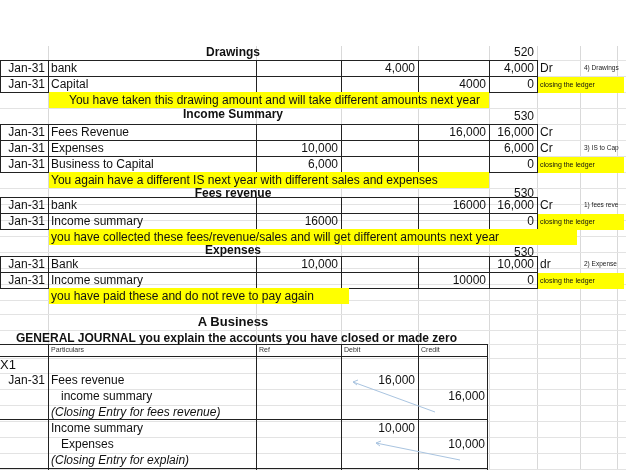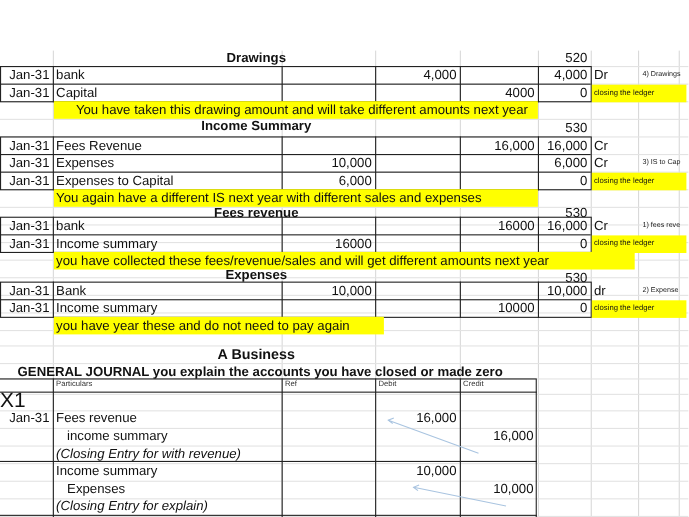--- a/index.html
+++ b/index.html
@@ -113,21 +113,21 @@
   <div class="cell l" style="left:537px;top:78px;width:40px">Cr</div>
 
   <div class="cell r" style="left:0;top:94px;width:48px">Jan-31</div>
   <div class="cell l" style="left:48px;top:94px;width:208px">Expenses</div>
   <div class="cell r" style="left:256px;top:94px;width:85px">10,000</div>
   <div class="cell r" style="left:489px;top:94px;width:48px">6,000</div>
   <div class="cell l" style="left:537px;top:94px;width:40px">Cr</div>
   <div class="cell tiny" style="left:584px;top:94px;width:42px">3) IS to Cap</div>
 
   <div class="cell r" style="left:0;top:110px;width:48px">Jan-31</div>
-  <div class="cell l" style="left:48px;top:110px;width:208px">Expenses to Capital</div>
+  <div class="cell l" style="left:48px;top:110px;width:208px">Business to Capital</div>
   <div class="cell r" style="left:256px;top:110px;width:85px">6,000</div>
   <div class="cell r" style="left:489px;top:110px;width:48px">0</div>
   <div class="cell yellow small" style="left:538px;top:111px;width:86px;padding-left:2px">closing the ledger</div>
 
   <div class="cell yellow" style="left:49px;top:126px;width:440px;padding-left:2px">You again have a different IS next year with different sales and expenses</div>
 
   <div class="cell b c" style="left:48px;top:139px;width:370px">Fees revenue</div>
   <div class="cell r" style="left:489px;top:139px;width:48px">530</div>
 
   <div class="box" style="left:0;top:151px;width:538px;height:33px"></div>
@@ -170,47 +170,47 @@
   <div class="cell r" style="left:489px;top:210px;width:48px">10,000</div>
   <div class="cell l" style="left:537px;top:210px;width:40px">dr</div>
   <div class="cell tiny" style="left:584px;top:210px;width:42px;overflow:hidden">2) Expense</div>
 
   <div class="cell r" style="left:0;top:226px;width:48px">Jan-31</div>
   <div class="cell l" style="left:48px;top:226px;width:208px">Income summary</div>
   <div class="cell r" style="left:418px;top:226px;width:71px">10000</div>
   <div class="cell r" style="left:489px;top:226px;width:48px">0</div>
   <div class="cell yellow small" style="left:538px;top:227px;width:86px;padding-left:2px">closing the ledger</div>
 
-  <div class="cell yellow" style="left:49px;top:242px;width:300px;padding-left:2px">you have year these and do not need to pay again</div>
+  <div class="cell yellow" style="left:49px;top:242px;width:300px;padding-left:2px">you have paid these and do not reve to pay again</div>
 
   <div class="cell b" style="left:16px;top:284px;width:470px">GENERAL JOURNAL you explain the accounts you have closed or made zero</div>
   <div class="cell b c" style="left:48px;top:268px;width:370px;font-size:13px">A Business</div>
 
   <div class="box" style="left:-2px;top:298px;width:490px;height:175px"></div>
   <div class="hl" style="left:0;top:310px;width:488px"></div>
   <div class="vl" style="left:48px;top:298px;height:172px"></div>
   <div class="vl" style="left:256px;top:298px;height:172px"></div>
   <div class="vl" style="left:341px;top:298px;height:172px"></div>
   <div class="vl" style="left:418px;top:298px;height:172px"></div>
   <div class="hl" style="left:0;top:373px;width:488px"></div>
   <div class="hl" style="left:0;top:422px;width:488px"></div>
 
   <div class="cell hdr" style="left:51px;top:298px;width:100px">Particulars</div>
   <div class="cell hdr" style="left:259px;top:298px;width:60px">Ref</div>
   <div class="cell hdr" style="left:344px;top:298px;width:60px">Debit</div>
   <div class="cell hdr" style="left:421px;top:298px;width:60px">Credit</div>
 
-  <div class="cell" style="left:0;top:311px;width:40px;font-size:19px">X1</div>
+  <div class="cell" style="left:0;top:311px;width:40px;font-size:13px">X1</div>
 
   <div class="cell r" style="left:0;top:326px;width:48px">Jan-31</div>
   <div class="cell l" style="left:48px;top:326px;width:208px">Fees revenue</div>
   <div class="cell r" style="left:341px;top:326px;width:77px">16,000</div>
   <div class="cell l" style="left:58px;top:342px;width:198px">income summary</div>
   <div class="cell r" style="left:418px;top:342px;width:70px">16,000</div>
-  <div class="cell l i" style="left:48px;top:358px;width:208px">(Closing Entry for with revenue)</div>
+  <div class="cell l i" style="left:48px;top:358px;width:208px">(Closing Entry for fees revenue)</div>
 
   <div class="cell l" style="left:48px;top:374px;width:208px">Income summary</div>
   <div class="cell r" style="left:341px;top:374px;width:77px">10,000</div>
   <div class="cell l" style="left:58px;top:390px;width:198px">Expenses</div>
   <div class="cell r" style="left:418px;top:390px;width:70px">10,000</div>
   <div class="cell l i" style="left:48px;top:406px;width:208px">(Closing Entry for explain)</div>
 
   <div class="cell l" style="left:48px;top:423px;width:208px">Income summary</div>
   <div class="cell r" style="left:341px;top:423px;width:77px">6,000</div>
   <div class="cell l" style="left:58px;top:439px;width:198px">Capital</div>

